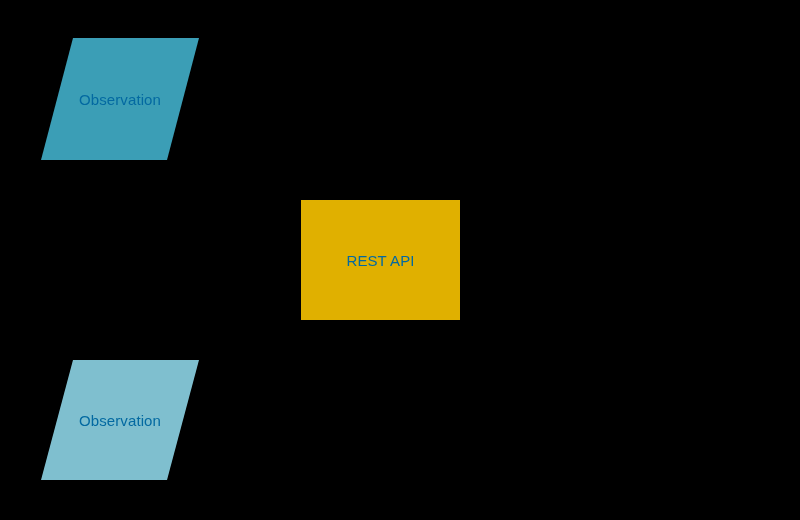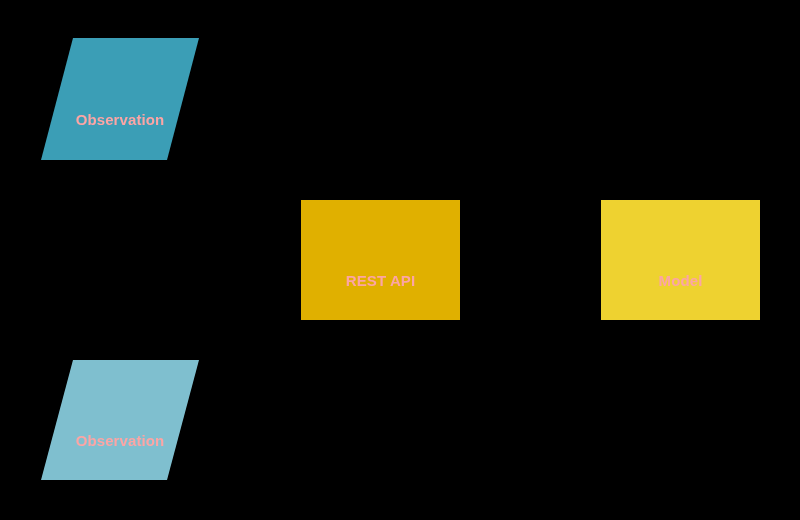--- a/index.html
+++ b/index.html
@@ -26,28 +26,27 @@
     position: absolute;
     left: 0;
     top: 0;
     display: block;
   }
   .node-label {
     position: absolute;
     display: flex;
     align-items: center;
     justify-content: center;
-    color: #fca5a5;
+    color: #0369a1;
     font-size: 15px;
     font-family: "Liberation Sans", sans-serif;
-    font-weight: 700;
+    font-weight: 400;
     line-height: 1;
     white-space: nowrap;
     letter-spacing: 0.1px;
-    margin-top: 20px;
     -webkit-font-smoothing: antialiased;
   }
   
   #node-observation {
     left: 41px;
     top: 38px;
     width: 158px;
     height: 122px;
   }
   #node-observation .node-label {
@@ -111,26 +110,20 @@
     <div class="node-label">Observation</div>
   </div>
 
   <div class="node" id="node-rest-api">
     <svg class="node-svg" width="159" height="120" viewBox="0 0 159 120">
       <rect x="0" y="0" width="159" height="120" fill="#e0b000"></rect>
     </svg>
     <div class="node-label">REST API</div>
   </div>
 
-  <div class="node" id="node-model">
-    <svg class="node-svg" width="159" height="120" viewBox="0 0 159 120">
-      <rect x="0" y="0" width="159" height="120" fill="#eed230"></rect>
-    </svg>
-    <div class="node-label">Model</div>
-  </div>
 
   <div class="node" id="node-prediction">
     <svg class="node-svg" width="158" height="120" viewBox="0 0 158 120">
       <polygon points="32,0 158,0 126,120 0,120" fill="#7fbfcf"></polygon>
     </svg>
     <div class="node-label">Observation</div>
   </div>
 
 </div>
 

